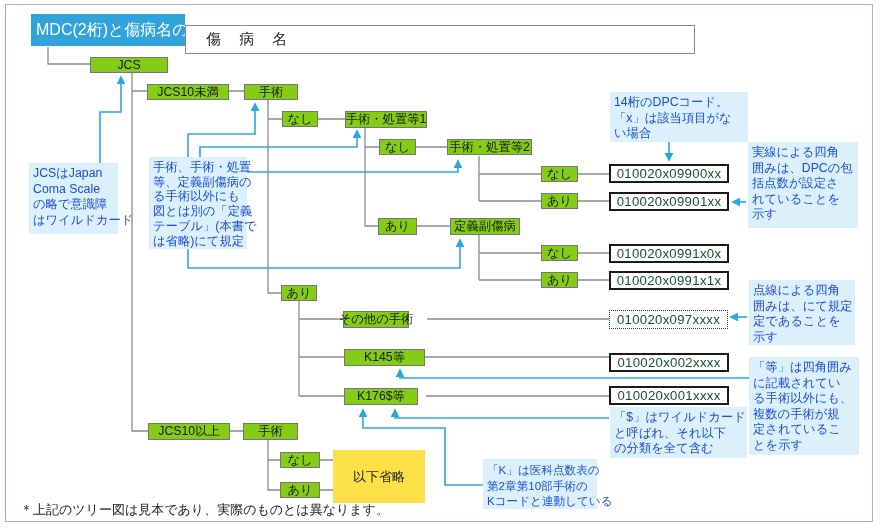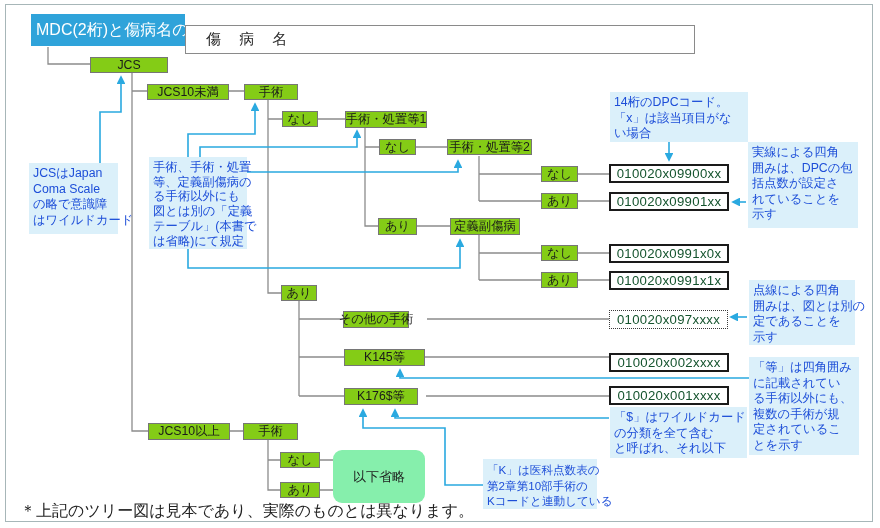--- a/index.html
+++ b/index.html
@@ -29,24 +29,24 @@
     position:absolute;left:31px;top:14px;width:154px;height:32px;background:#2fa3da;
     color:#fff;font-size:16px;line-height:13.5px;display:flex;flex-direction:column;
     justify-content:center;padding-left:5px;box-sizing:border-box;white-space:nowrap;
   }
   .titlebox{
     position:absolute;left:185px;top:16px;width:510px;height:29px;background:#fff;
     border:1px solid #8a8a8a;display:flex;align-items:center;box-sizing:border-box;
     font-size:15px;letter-spacing:7px;padding-left:20px;color:#2b2b2b;margin-top:9px;
   }
   .omit{
-    position:absolute;left:333px;top:450px;width:92px;height:53px;background:#86efac;
-    display:flex;align-items:center;justify-content:center;font-size:13px;color:#1c1c1c;border-radius:9px;
+    position:absolute;left:333px;top:450px;width:92px;height:53px;background:#fde047;
+    display:flex;align-items:center;justify-content:center;font-size:13px;color:#1c1c1c;
   }
-  .footnote{position:absolute;left:20px;top:501px;font-size:16px;color:#222;white-space:nowrap;}
+  .footnote{position:absolute;left:20px;top:501px;font-size:13px;color:#222;white-space:nowrap;}
 </style>
 </head>
 <body>
 
 <div id="stage">
 
   <div class="frame"></div>
 
   <svg width="880" height="528">
     <defs>
@@ -156,38 +156,38 @@
   <div class="note" style="left:748px;top:142px;width:110px;height:86px">
     <div>実線による四角</div>
     <div>囲みは、DPCの包</div>
     <div>括点数が設定さ</div>
     <div>れていることを</div>
     <div>示す</div>
   </div>
 
   <div class="note" style="left:749px;top:280px;width:106px;height:65px">
     <div>点線による四角</div>
-    <div>囲みは、図とは別の</div>
+    <div>囲みは、にて規定</div>
     <div>定であることを</div>
     <div>示す</div>
   </div>
 
   <div class="note" style="left:749px;top:357px;width:110px;height:98px">
     <div>「等」は四角囲み</div>
     <div>に記載されてい</div>
     <div>る手術以外にも、</div>
     <div>複数の手術が規</div>
     <div>定されているこ</div>
     <div>とを示す</div>
   </div>
 
   <div class="note" style="left:610px;top:407px;width:137px;height:51px">
     <div>「$」はワイルドカード</div>
+    <div>と呼ばれ、それ以下</div>
     <div>の分類を全て含む</div>
-    <div>と呼ばれ、それ以下</div>
   </div>
 
   <div class="note" style="left:483px;top:459px;width:114px;height:50px;font-size:11.6px">
     <div>「K」は医科点数表の</div>
     <div>第2章第10部手術の</div>
     <div>Kコードと連動している</div>
   </div>
 
   <div class="omit">以下省略</div>
 

